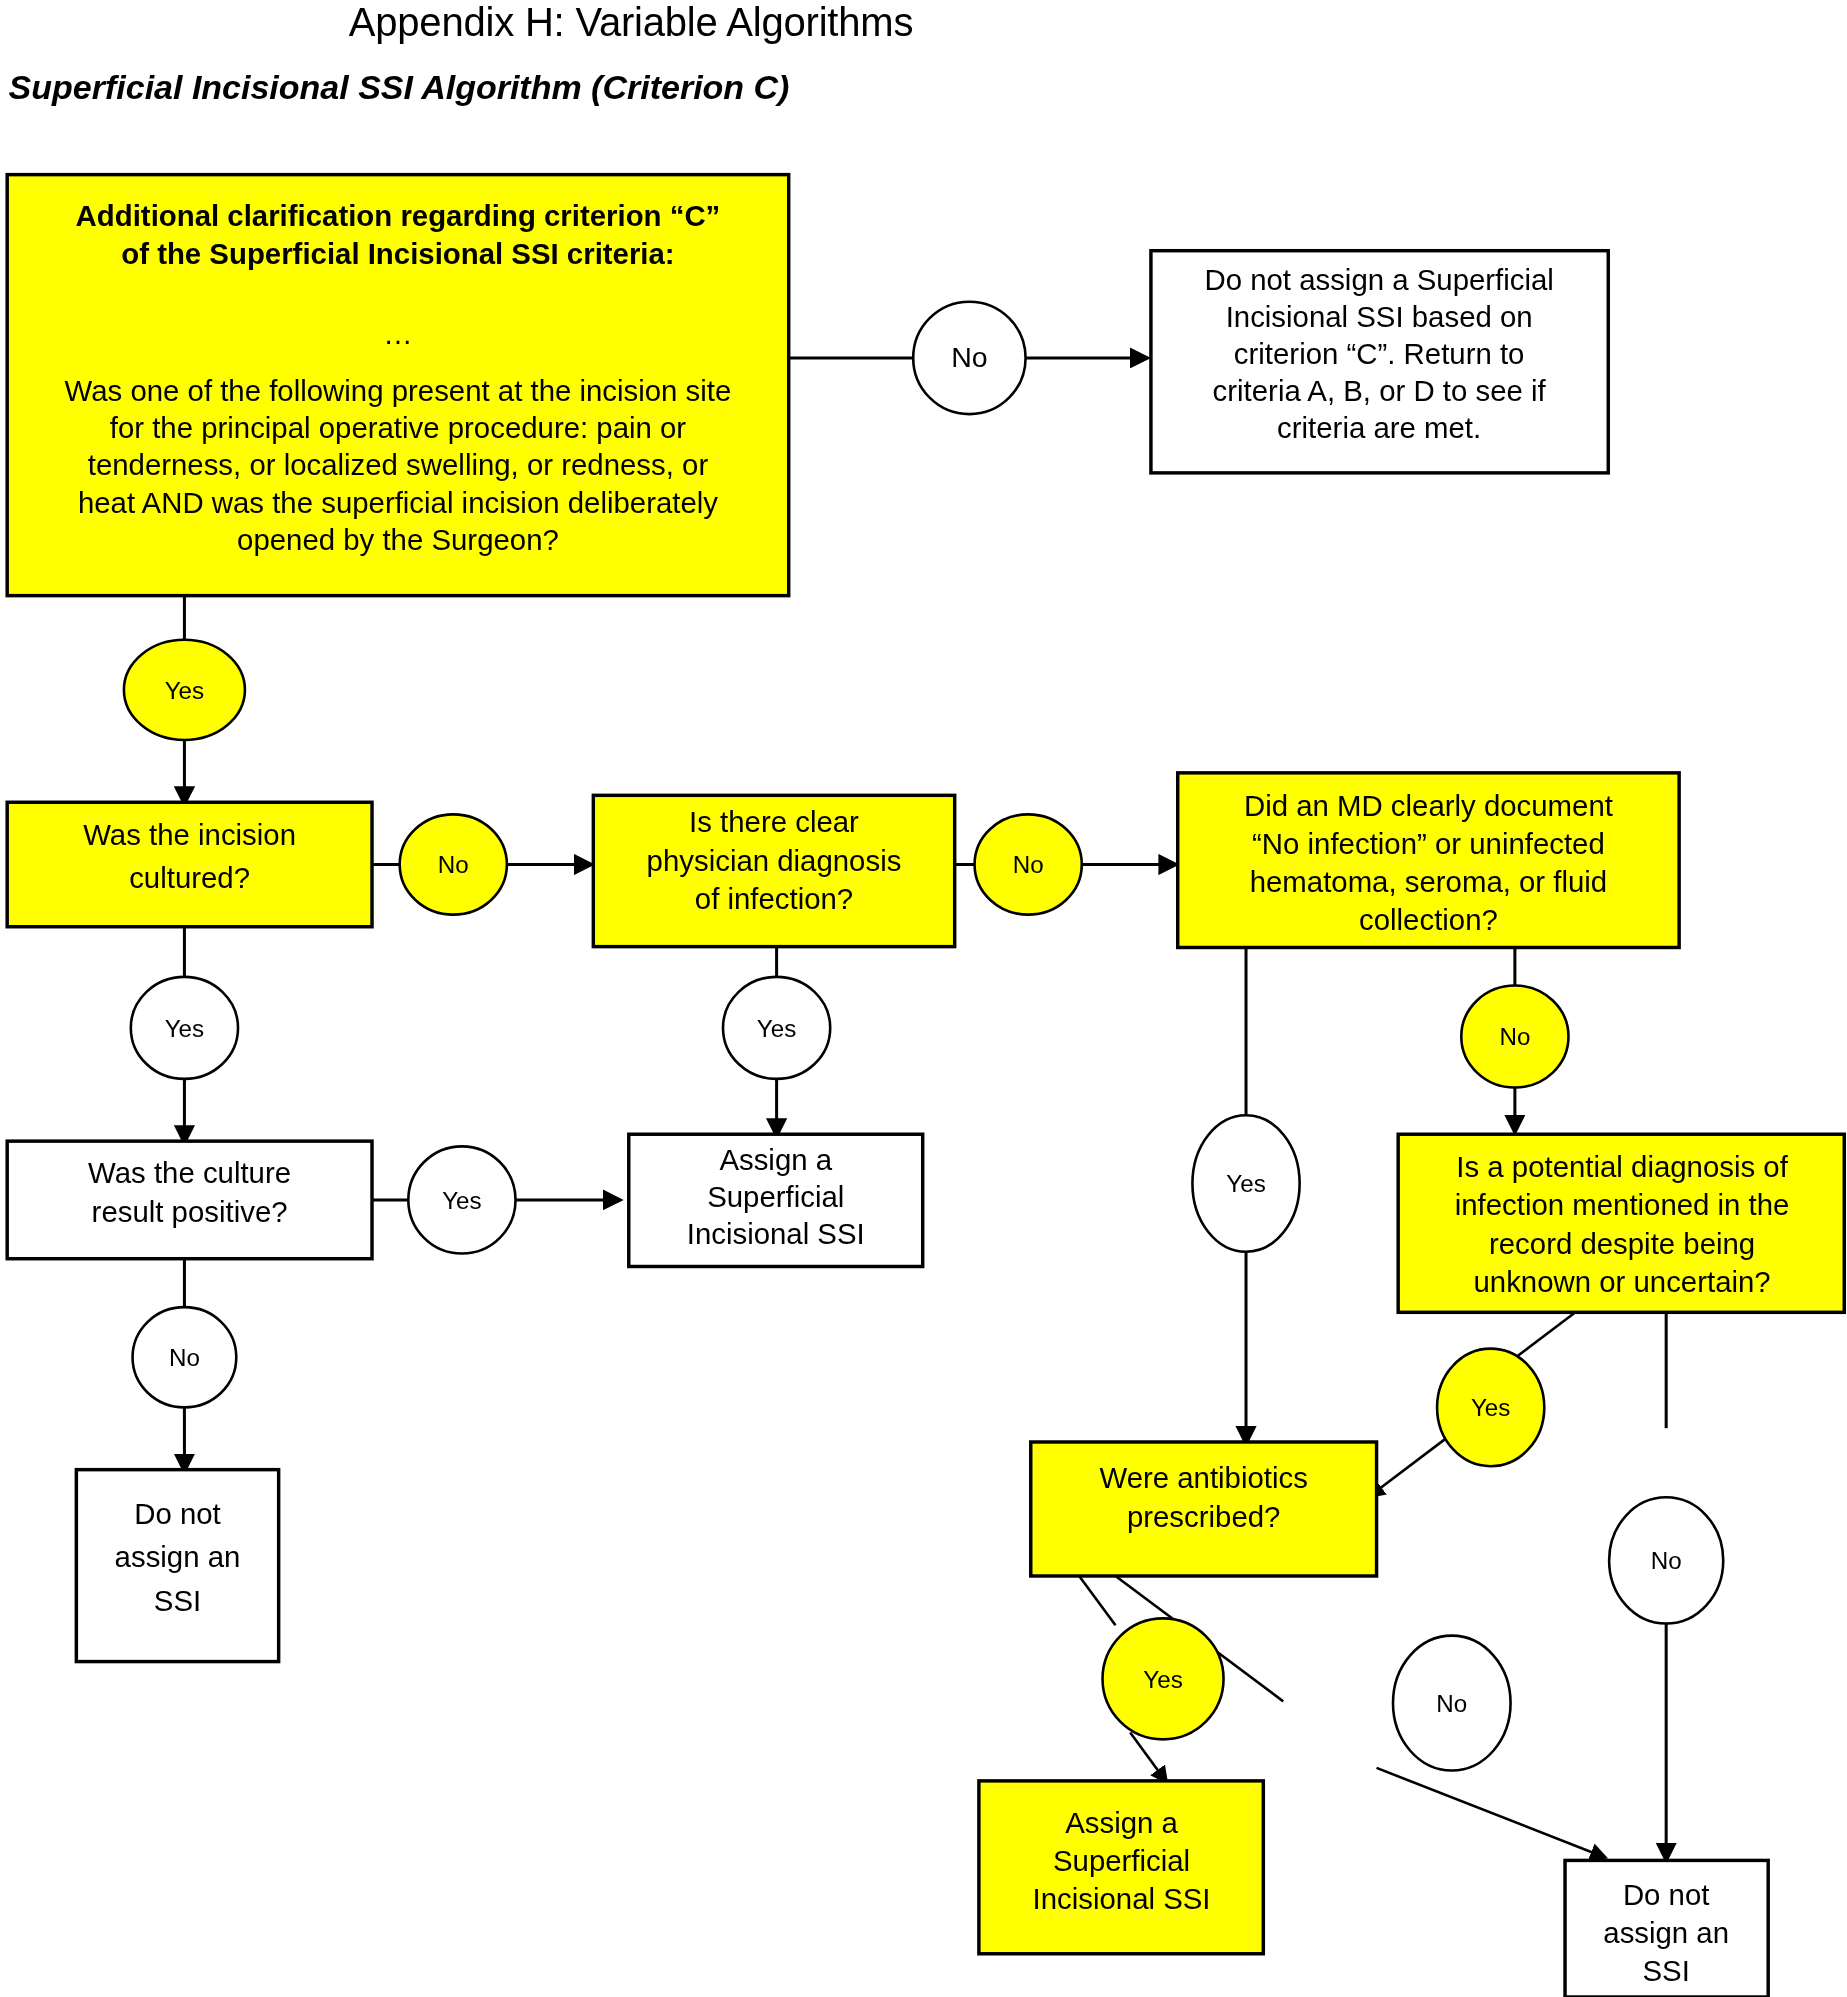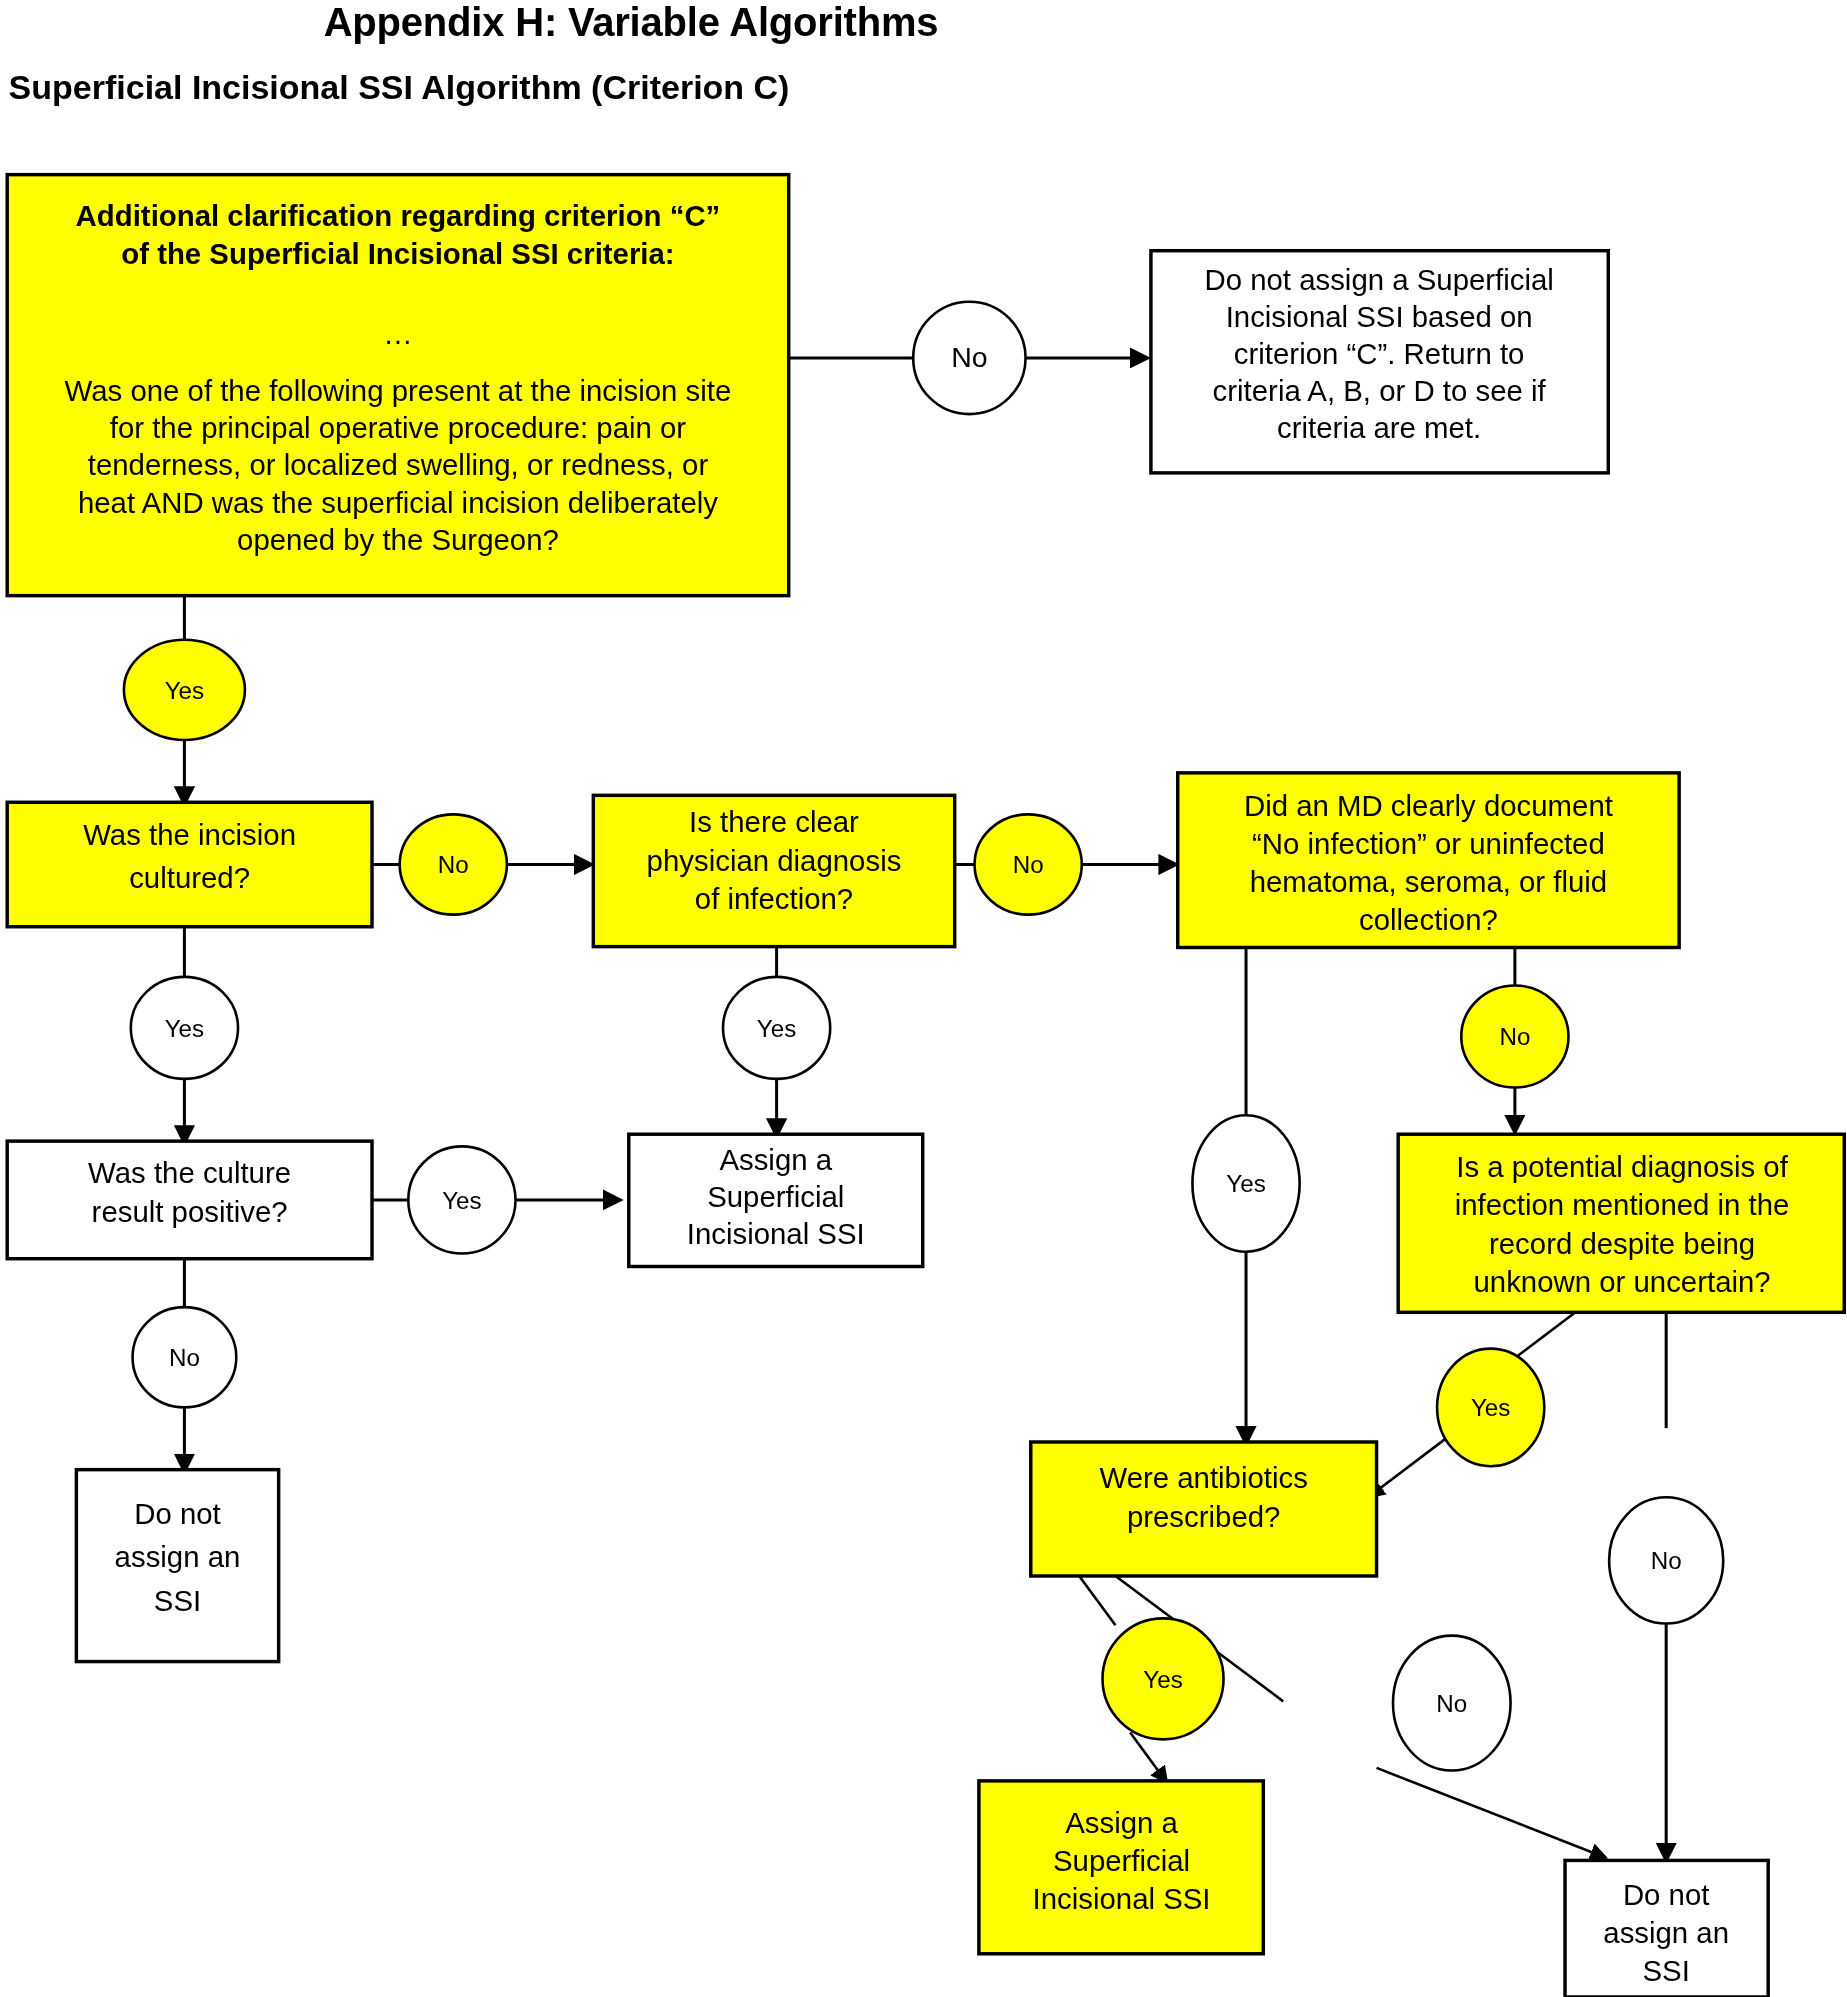--- a/index.html
+++ b/index.html
@@ -15,31 +15,32 @@
     position: relative;
     overflow: hidden;
   }
   #page-title {
     position: absolute;
     top: 0px;
     left: 0px;
     width: 1262px;
     text-align: center;
     font-size: 40px;
-    font-weight: bold;
+    font-weight: normal;
     letter-spacing: -0.2px;
     line-height: 45px;
   }
   #page-subtitle {
     position: absolute;
     top: 67px;
     left: 8.6px;
     font-size: 34px;
     font-weight: bold;
     line-height: 40px;
+    font-style: italic;
   }
   #flow {
     position: absolute;
     top: 0;
     left: 0;
     width: 1848px;
     height: 1997px;
   }
   .nodetext {
     font-family: "Liberation Sans", sans-serif;

